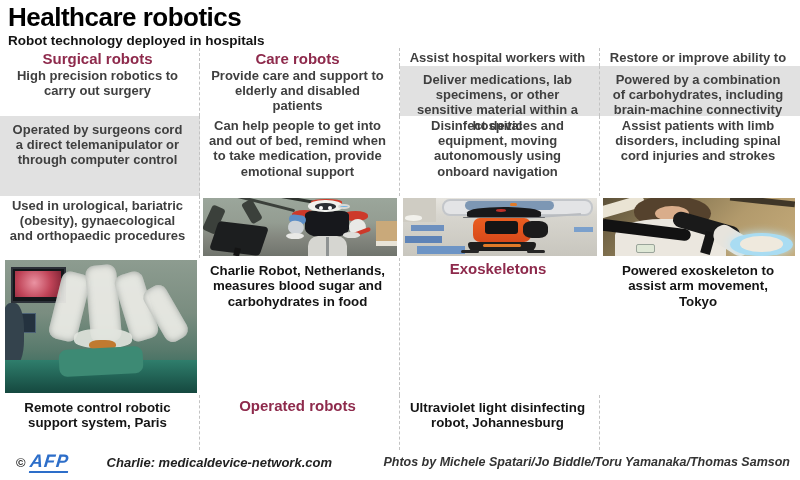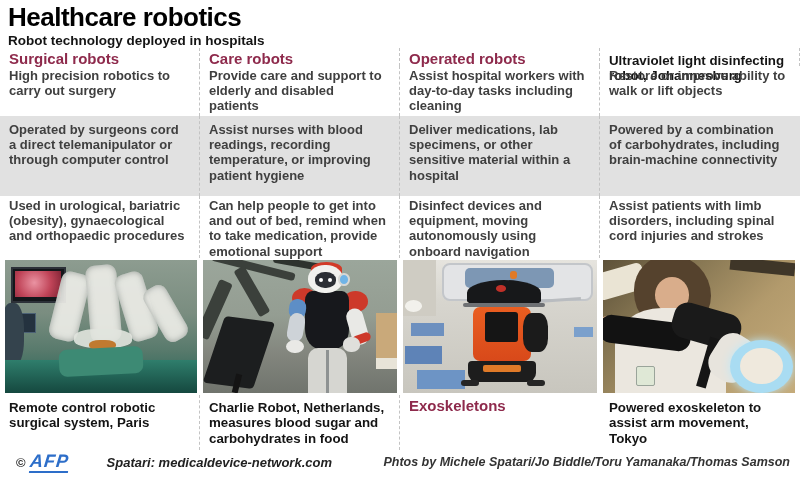--- a/index.html
+++ b/index.html
@@ -11,21 +11,21 @@
   .masthead { height:48px; padding:4px 10px 0 8px; }
   .title { font-size:26px; font-weight:bold; color:#000; letter-spacing:-0.5px; line-height:1.05; }
   .subtitle { font-size:13.5px; font-weight:bold; color:#141414; margin-top:2px; }
 
   
   .grid {
     display:grid;
     grid-auto-flow:column;
     grid-auto-columns:1fr;
     grid-template-rows:18px 50px 80px 62px 137px 55px;
-    width:800px; height:402px;
+    width:800px; height:402px;text-align:center;
   }
   .cell { padding:2px 13px 0 9px; }
   .cell.sep { border-right:1px dashed #c3c3c3; }
   .colhead { font-size:15px; font-weight:bold; color:#8e2a4c; }
   .desc { font-size:13px; line-height:1.17; font-weight:bold; color:#3f3f3f; }
   .desc.band { background:#e1e1e1; padding-top:6px; }
   .caption { font-size:13.3px; line-height:1.15; font-weight:bold; color:#141414; padding-top:5px; }
 
   
   .photocell { padding:2px 3px; }
@@ -150,25 +150,24 @@
         <div class="p1-arm p1-a1"></div>
         <div class="p1-arm p1-a2"></div>
         <div class="p1-arm p1-a3"></div>
         <div class="p1-arm p1-a4"></div>
         <div class="p1-hub"></div>
         <div class="p1-tools"></div>
         <div class="p1-drape"></div>
         <div class="p1-drape2"></div>
       </div>
     </div>
-    <div class="cell sep caption">Remote control robotic surgical system, Paris</div>
+    <div class="cell sep caption">Remote control robotic support system, Paris</div>
 
     <div class="cell sep colhead">Care robots</div>
     <div class="cell sep desc">Provide care and support to elderly and disabled patients</div>
-    <div class="cell sep desc band">Assist nurses with blood readings, recording temperature, or improving patient hygiene</div>
     <div class="cell sep desc">Can help people to get into and out of bed, remind when to take medication, provide emotional support</div>
     <div class="photocell">
       <div class="photo p2">
         <div class="p2-wall"></div>
         <div class="p2-base"></div>
         <div class="p2-bar p2-b1"></div>
         <div class="p2-bar p2-b2"></div>
         <div class="p2-bar p2-b3"></div>
         <div class="p2-bar p2-b4"></div>
         <div class="p2-stand"></div>
@@ -246,17 +245,17 @@
         <div class="p4-discin"></div>
       </div>
     </div>
     <div class="cell caption">Powered exoskeleton to assist arm movement, Tokyo</div>
 
   </div>
 
   <div class="footer">
     <span class="copyright">©</span>
     <span class="afp">AFP</span>
-    <span class="source">Spatari: medicaldevice-network.com</span>
+    <span class="source">Charlie: medicaldevice-network.com</span>
     <span class="credits">Phtos by Michele Spatari/Jo Biddle/Toru Yamanaka/Thomas Samson</span>
   </div>
 
 </div>
 
 </body></html>

